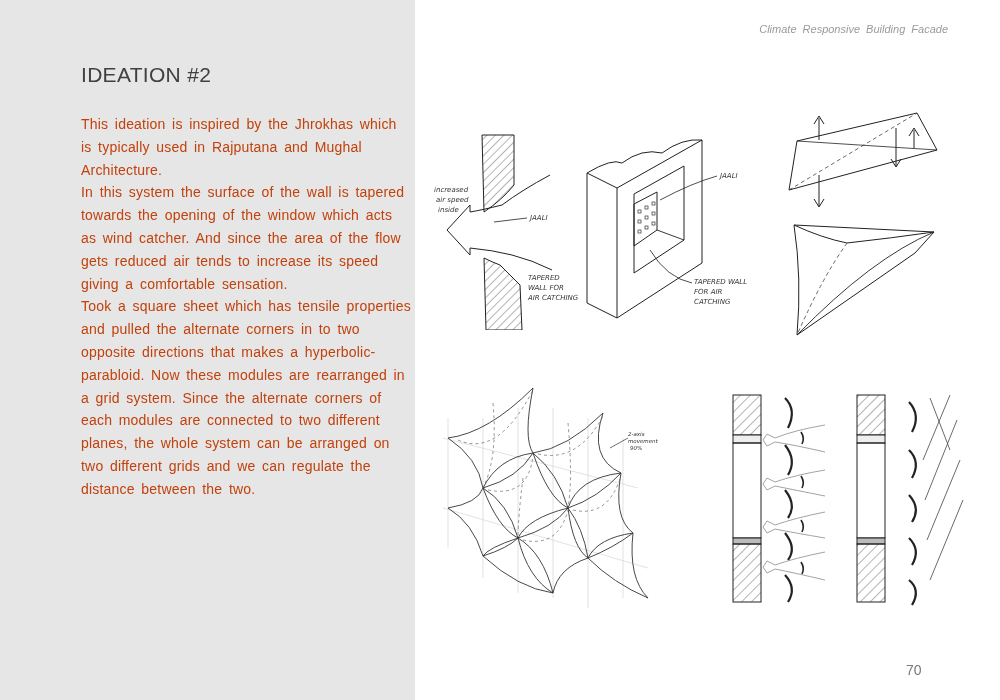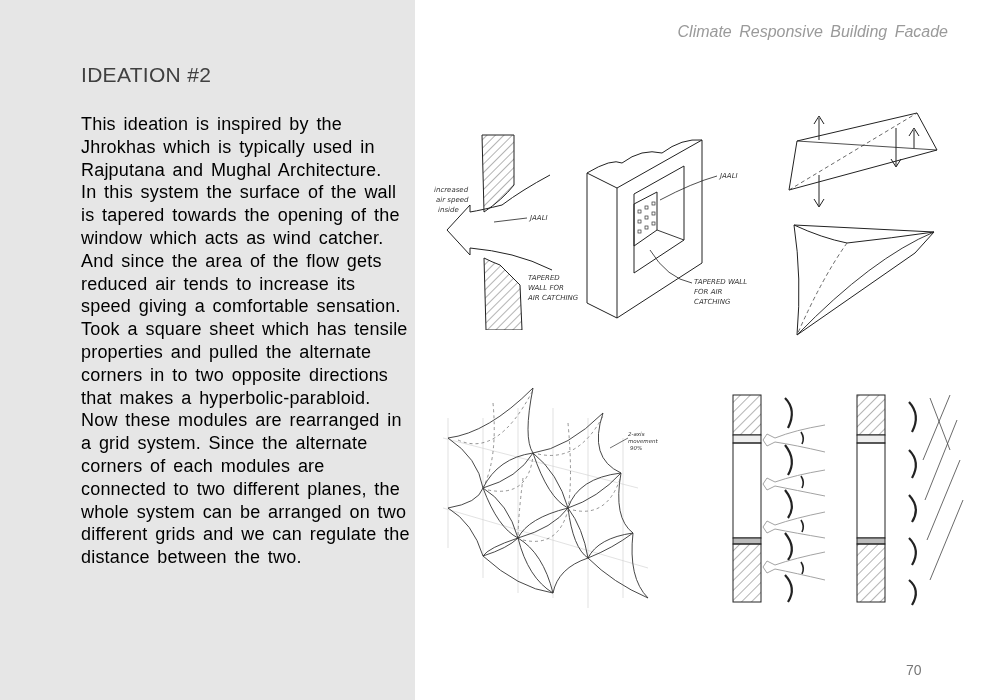--- a/index.html
+++ b/index.html
@@ -1,21 +1,21 @@
 <!DOCTYPE html>
 <html><head>
 <meta charset="utf-8">
 <style>
   html, body { margin:0; padding:0; }
   body { width:1000px; height:700px; position:relative; background:#ffffff; overflow:hidden; font-family:"Liberation Sans", sans-serif; }
   .left-panel { position:absolute; left:0; top:0; width:415px; height:700px; background:#e6e6e6; }
   .title { position:absolute; left:81px; top:63px; font-size:21px; color:#404040; letter-spacing:0.3px; font-family:"Liberation Sans", sans-serif; }
-  .body-text { position:absolute; left:81px; top:113px; width:330px; font-size:18px; line-height:22.8px; color:#000000; word-spacing:2.5px; letter-spacing:0.2px; }
+  .body-text { position:absolute; left:81px; top:113px; width:330px; font-size:14px; line-height:22.8px; color:#c2410c; word-spacing:2.5px; letter-spacing:0.2px; }
   .body-text p { margin:0; }
-  .header-caption { position:absolute; right:52px; top:23px; font-size:16px; font-style:italic; color:#9a9a9a; word-spacing:3px; }
+  .header-caption { position:absolute; right:52px; top:23px; font-size:11px; font-style:italic; color:#9a9a9a; word-spacing:3px; }
   .page-num { position:absolute; left:906px; top:662px; font-size:14px; color:#777; }
   .sketch { position:absolute; }
   .sketch svg { display:block; }
   .anno { font-family:"DejaVu Sans", sans-serif; font-size:7px; fill:#333; font-style:italic; }
 </style>
 </head>
 <body>
 
 <div class="left-panel"></div>
 

